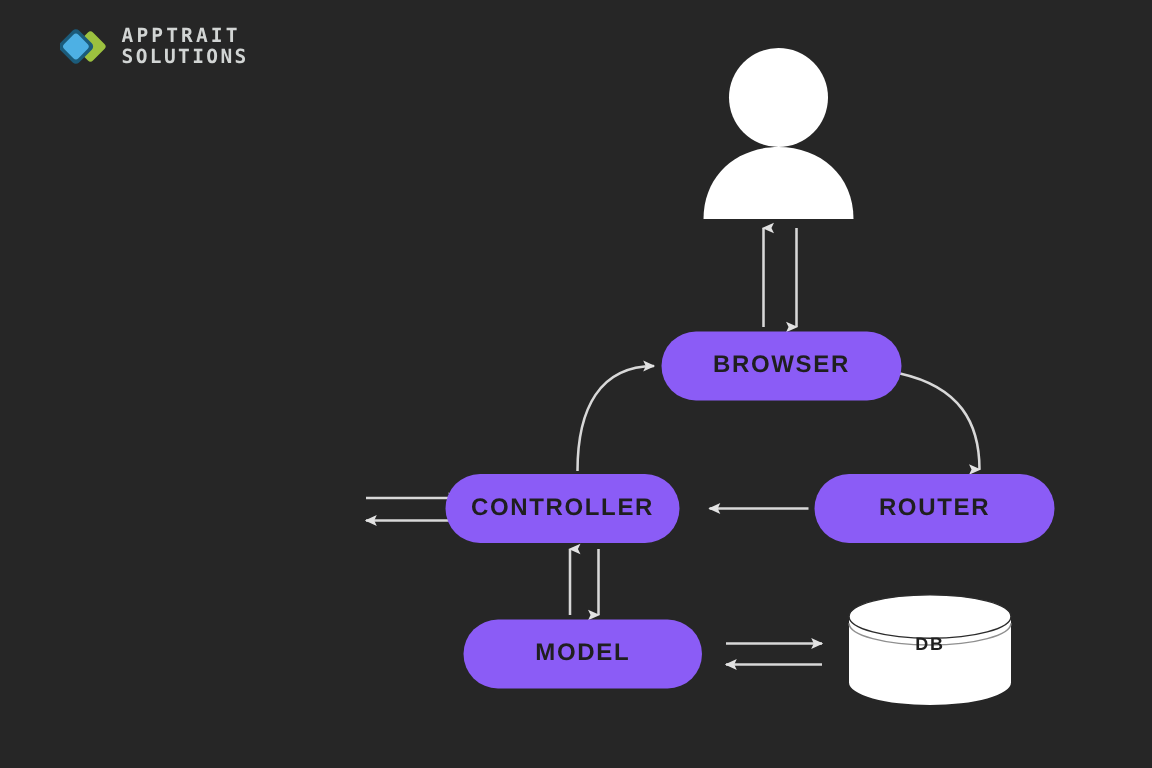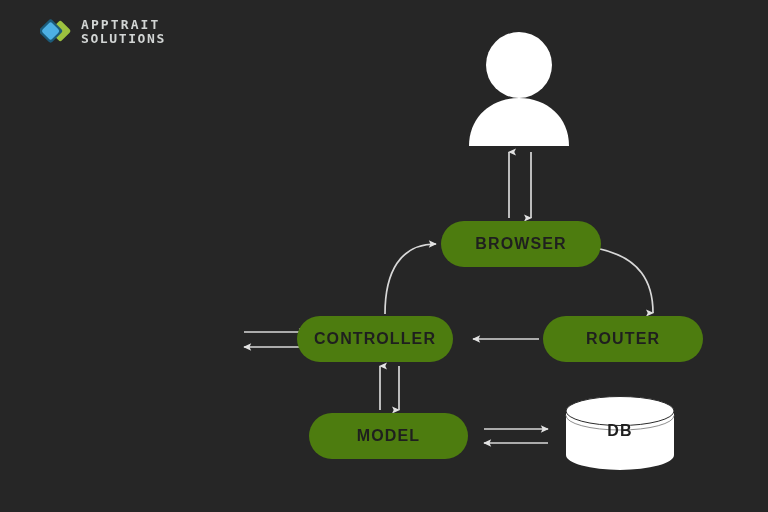--- a/index.html
+++ b/index.html
@@ -49,21 +49,21 @@
     font-size: 13px;
     font-weight: 700;
     letter-spacing: 2.1px;
     font-family: "DejaVu Sans Mono", monospace;
   }
   #logo-text .l2 { letter-spacing: 1.6px; }
 
   
   .node {
     position: absolute;
-    background: #4d7c0f;
+    background: #8b5cf6;
     border-radius: 999px;
     display: flex;
     align-items: center;
     justify-content: center;
     color: #1f1f1f;
     font-weight: 700;
     letter-spacing: 1.1px;
     font-size: 16px;
     font-family: "Liberation Sans", sans-serif;
     box-shadow: 0 0 0 0 rgba(0,0,0,0);
@@ -93,21 +93,21 @@
     height: 74px;
   }
   #node-db .db-label {
     position: absolute;
     left: 0;
     top: 26px;
     width: 100%;
     text-align: center;
     color: #1f1f1f;
     font-weight: 700;
-    font-size: 16px;
+    font-size: 12px;
     letter-spacing: 1.1px;
     font-family: "Liberation Sans", sans-serif;
     pointer-events: none;
   }
 
   
   #connectors {
     position: absolute;
     left: 0; top: 0;
     width: 768px;

